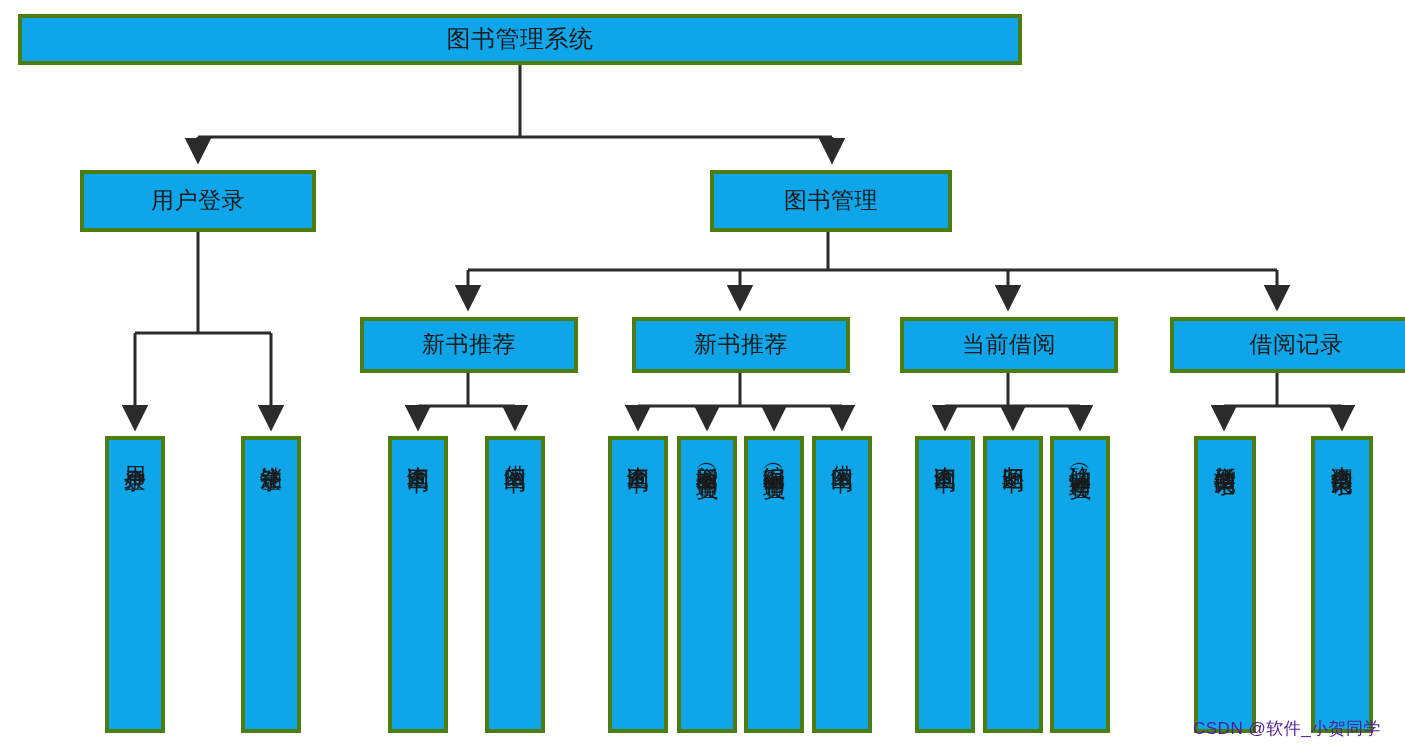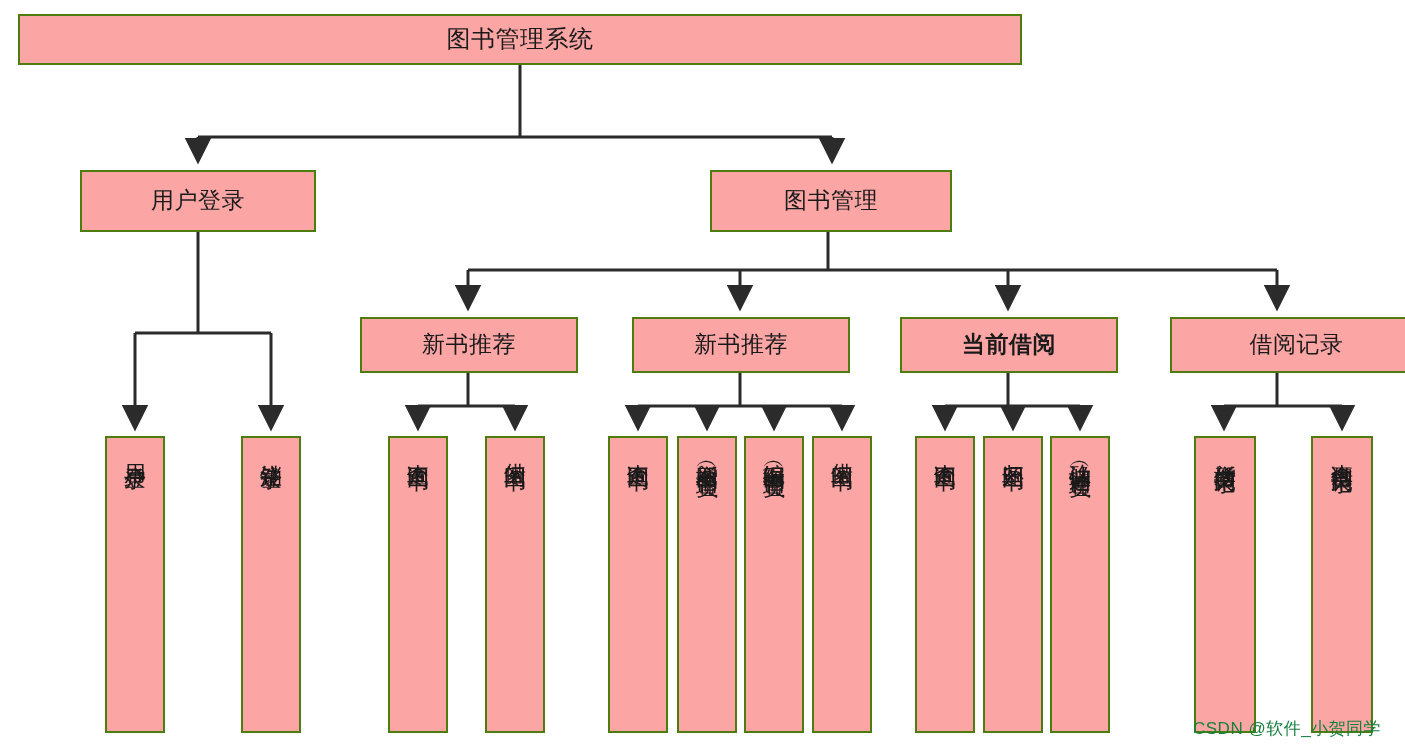--- a/index.html
+++ b/index.html
@@ -19,22 +19,22 @@
   #diagram-svg {
     position: absolute;
     left: 0;
     top: 0;
     width: 1405px;
     height: 747px;
   }
   .node {
     position: absolute;
     box-sizing: border-box;
-    border: 2px solid #4d7c0f;
-    background: #fca5a5;
+    border: 4px solid #4d7c0f;
+    background: #0ea5e9;
     display: flex;
     align-items: center;
     justify-content: center;
     color: #1a1a1a;
   }
   .node-label {
     display: block;
     line-height: 1.12;
     letter-spacing: 0.5px;
     white-space: pre;
@@ -51,21 +51,21 @@
   .node.vertical .node-label {
     writing-mode: vertical-rl;
     text-orientation: upright;
     font-size: 22px;
     letter-spacing: 2px;
     line-height: 1;
   }
   .node.root .node-label { font-size: 24px; }
   .watermark {
     position: absolute;
-    color: #15803d;
+    color: #4c1d95;
     font-size: 17px;
     white-space: nowrap;
     letter-spacing: 0.5px;
   }
 </style>
 </head>
 <body>
 
 <div id="canvas">
 
@@ -129,21 +129,21 @@
   <div class="node horizontal" style="left:710px;top:170px;width:242px;height:62px;">
     <span class="node-label">图书管理</span>
   </div>
 
   <div class="node horizontal" style="left:360px;top:317px;width:218px;height:56px;">
     <span class="node-label">新书推荐</span>
   </div>
   <div class="node horizontal" style="left:632px;top:317px;width:218px;height:56px;">
     <span class="node-label">新书推荐</span>
   </div>
-  <div class="node horizontal" style="left:900px;top:317px;width:218px;height:56px;font-weight:bold;">
+  <div class="node horizontal" style="left:900px;top:317px;width:218px;height:56px;">
     <span class="node-label">当前借阅</span>
   </div>
   <div class="node horizontal" style="left:1170px;top:317px;width:253px;height:56px;">
     <span class="node-label">借阅记录</span>
   </div>
 
   <div class="node vertical" style="left:105px;top:436px;width:60px;height:297px;">
     <span class="node-label">用户登录</span>
   </div>
   <div class="node vertical" style="left:241px;top:436px;width:60px;height:297px;">

